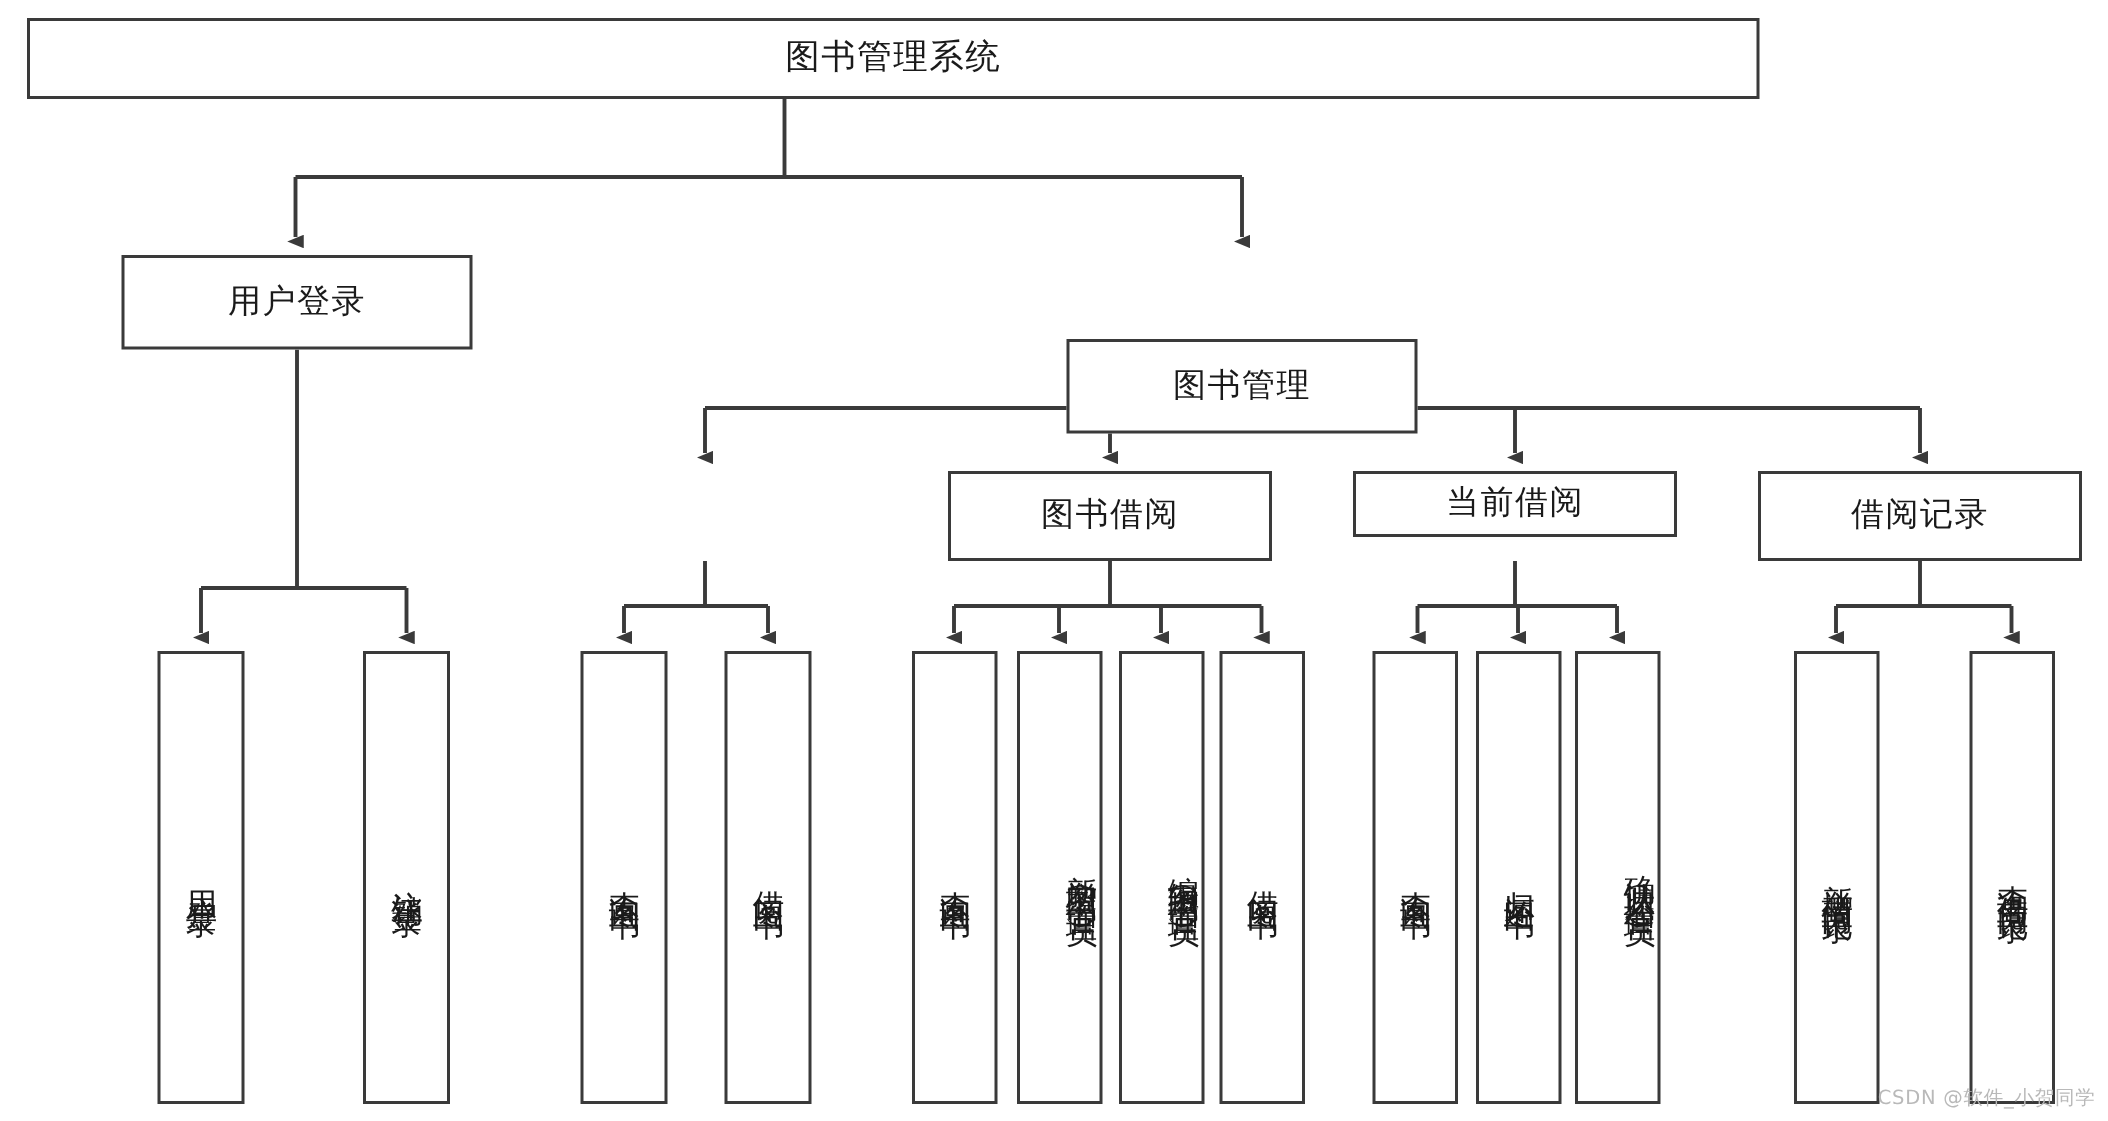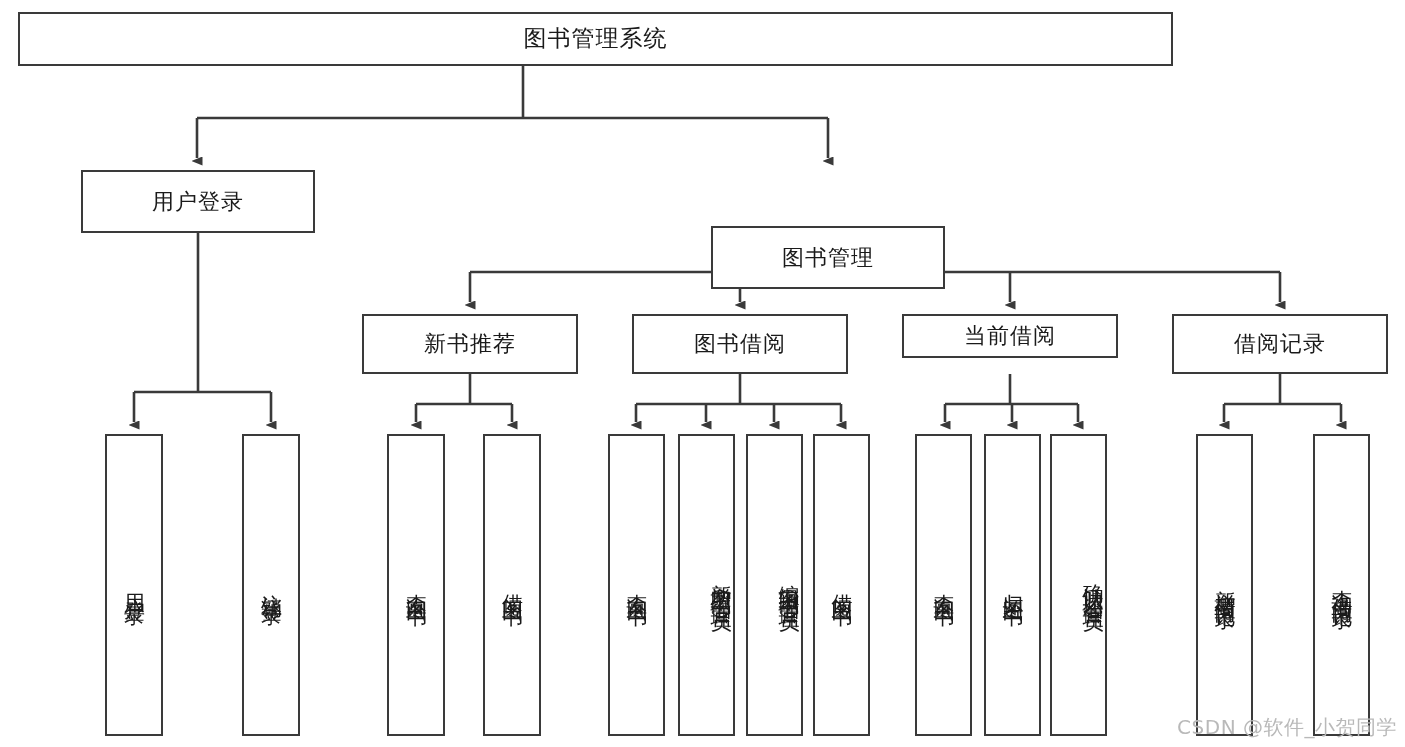--- a/index.html
+++ b/index.html
@@ -59,21 +59,21 @@
   .node.v.mid {
     align-items: center;
   }
   .node.v .txt {
     display: block;
   }
   #watermark {
     position: absolute;
     right: 8px;
     bottom: 6px;
-    font-size: 20px;
+    font-size: 13px;
     color: #b9b9b9;
     letter-spacing: 0.5px;
     white-space: nowrap;
     text-align: right;
   }
 </style>
 </head>
 <body>
 
 <div id="canvas">
@@ -132,23 +132,20 @@
     <span class="txt">图书管理系统</span>
   </div>
 
   <div class="node h" style="left:81px; top:170px; width:234px; height:63px;">
     <span class="txt">用户登录</span>
   </div>
   <div class="node h" style="left:711px; top:178px; width:234px; height:63px;margin-top:48px;">
     <span class="txt">图书管理</span>
   </div>
 
-  <div class="node h" style="left:362px; top:314px; width:216px; height:60px;">
-    <span class="txt">新书推荐</span>
-  </div>
   <div class="node h" style="left:632px; top:314px; width:216px; height:60px;text-align:right;">
     <span class="txt">图书借阅</span>
   </div>
   <div class="node h" style="left:902px; top:314px; width:216px; height:44px;">
     <span class="txt">当前借阅</span>
   </div>
   <div class="node h" style="left:1172px; top:314px; width:216px; height:60px;">
     <span class="txt">借阅记录</span>
   </div>
 

